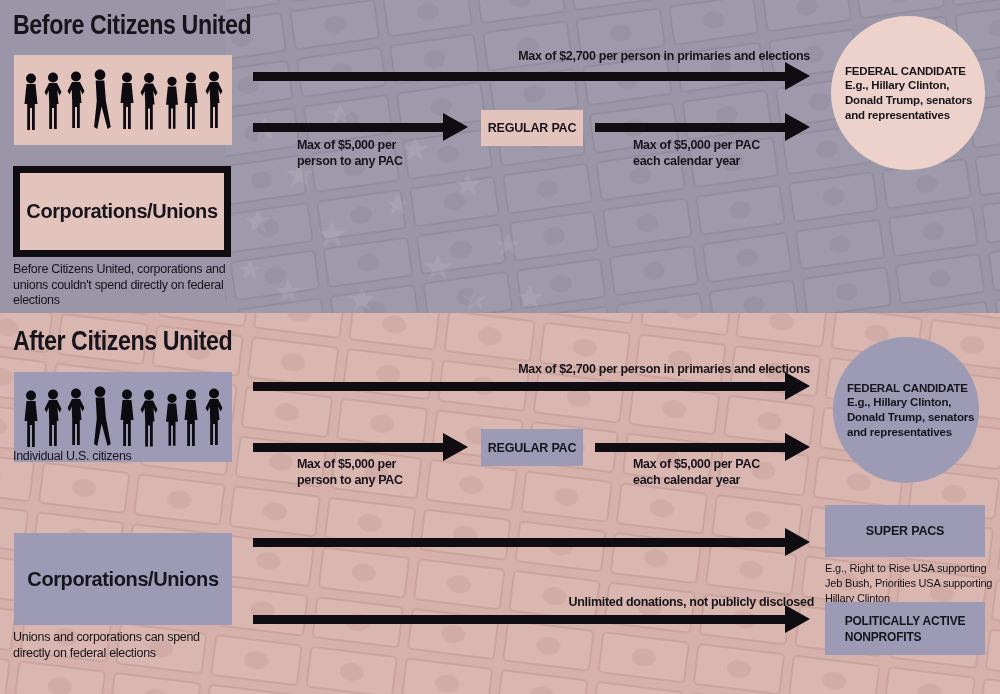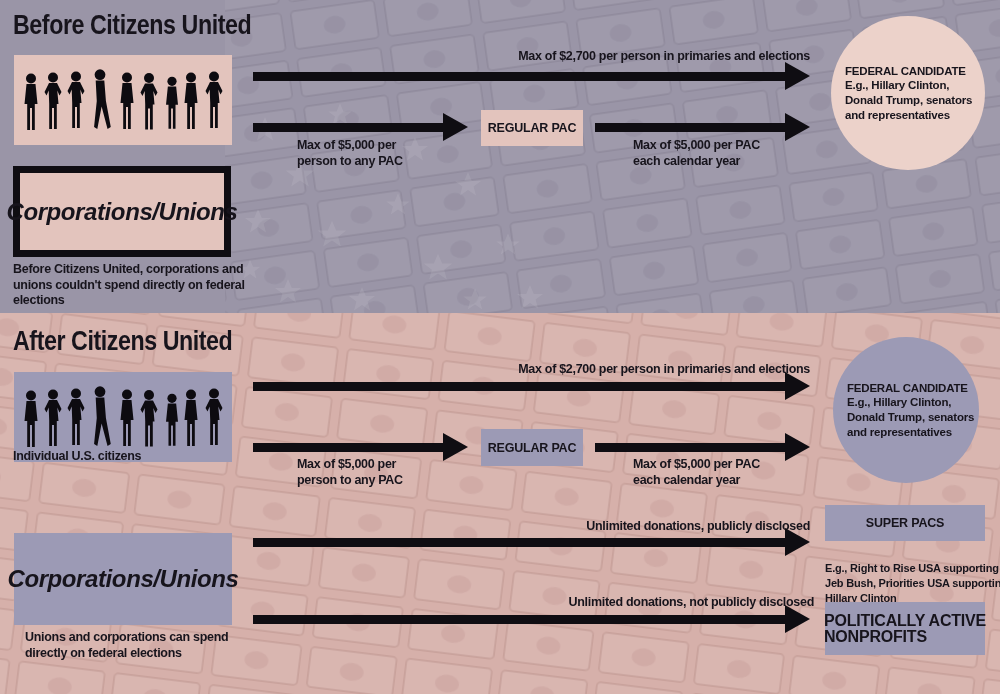--- a/index.html
+++ b/index.html
@@ -18,39 +18,39 @@
   .layer{position:absolute;left:0;top:0;width:1000px;height:694px;z-index:1;}
 
   .section-title{position:absolute;font-size:27px;font-weight:bold;color:var(--text);
     letter-spacing:-0.5px;transform:scaleX(0.86);transform-origin:left top;white-space:nowrap;}
 
   .node{position:absolute;display:flex;align-items:center;justify-content:center;
     font-weight:bold;color:var(--text);box-sizing:border-box;text-align:center;}
   .pink{background:var(--pink-box);}
   .purple{background:var(--purple-box);}
   .node.pac{font-size:12.5px;letter-spacing:-0.2px;}
-  .node.corp{font-size:24px;letter-spacing:-0.4px;font-style:italic;}
+  .node.corp{font-size:20px;letter-spacing:-0.4px;}
   .node.thickborder{border:7px solid var(--ink);}
-  .node .leftblock{text-align:left;white-space:pre;font-size:16px;line-height:16px;letter-spacing:-0.2px;}
+  .node .leftblock{text-align:left;white-space:pre;font-size:12px;line-height:16px;letter-spacing:-0.2px;}
   .node.superpacs{font-size:12.5px;letter-spacing:-0.2px;}
 
   .circle{position:absolute;border-radius:50%;display:flex;align-items:center;}
   .circle .txt{padding-left:14px;font-weight:bold;color:var(--text);font-size:11.5px;
     line-height:14.6px;white-space:pre;letter-spacing:-0.2px;text-align:left;}
 
   .arrow{position:absolute;height:30px;}
   .arrow .shaft{position:absolute;left:0;right:23px;top:10.5px;height:9px;background:var(--ink);}
   .arrow .head{position:absolute;right:0;top:1px;width:0;height:0;
     border-left:25px solid var(--ink);border-top:14px solid transparent;border-bottom:14px solid transparent;}
 
   .lbl{position:absolute;font-weight:bold;color:var(--text);font-size:12.5px;
     line-height:15.5px;letter-spacing:-0.3px;white-space:pre;}
   .lbl.center{text-align:right;}
 
-  .caption{position:absolute;font-weight:bold;color:var(--text);font-size:12.5px;
+  .caption{position:absolute;font-weight:normal;color:var(--text);font-size:12.5px;
     line-height:15.5px;letter-spacing:-0.3px;white-space:pre;}
   .caption.small{font-size:11px;line-height:15px;letter-spacing:-0.2px;}
 
   .peoplebox{position:absolute;}
   .peoplebox svg{display:block;}
 </style>
 </head>
 <body>
 
 <div id="stage">
@@ -198,37 +198,36 @@
     <div class="lbl" style="left:633px;top:457px">Max of $5,000 per PAC
 each calendar year</div>
 
     <div class="circle" style="left:833px;top:337px;width:146px;height:146px;background:var(--purple-box)">
       <div class="txt">FEDERAL CANDIDATE
 E.g., Hillary Clinton,
 Donald Trump, senators
 and representatives</div>
     </div>
 
-    <div class="lbl center" style="left:253px;top:519px;width:557px">Unlimited donations, publicly disclosed</div>
     <div class="arrow" style="left:253px;top:527px;width:557px">
       <div class="shaft"></div>
         <div class="head"></div>
     </div>
 
     <div class="node purple corp" style="left:14px;top:533px;width:218px;height:92px">Corporations/Unions</div>
-    <div class="caption" style="left:25px;top:630px">Unions and corporations can spend
+    <div class="caption" style="left:13px;top:630px">Unions and corporations can spend
 directly on federal elections</div>
 
     <div class="lbl center" style="left:257px;top:595px;width:557px">Unlimited donations, not publicly disclosed</div>
     <div class="arrow" style="left:253px;top:604px;width:557px">
       <div class="shaft"></div>
         <div class="head"></div>
     </div>
 
-    <div class="node purple superpacs" style="left:825px;top:505px;width:160px;height:36px">SUPER PACS</div>
+    <div class="node purple superpacs" style="left:825px;top:505px;width:160px;height:52px">SUPER PACS</div>
     <div class="caption small" style="left:825px;top:561px">E.g., Right to Rise USA supporting
 Jeb Bush, Priorities USA supporting
 Hillary Clinton</div>
 
     <div class="node purple" style="left:825px;top:602px;width:160px;height:53px">
       <div class="leftblock">POLITICALLY ACTIVE
 NONPROFITS</div>
     </div>
 
   </div>

